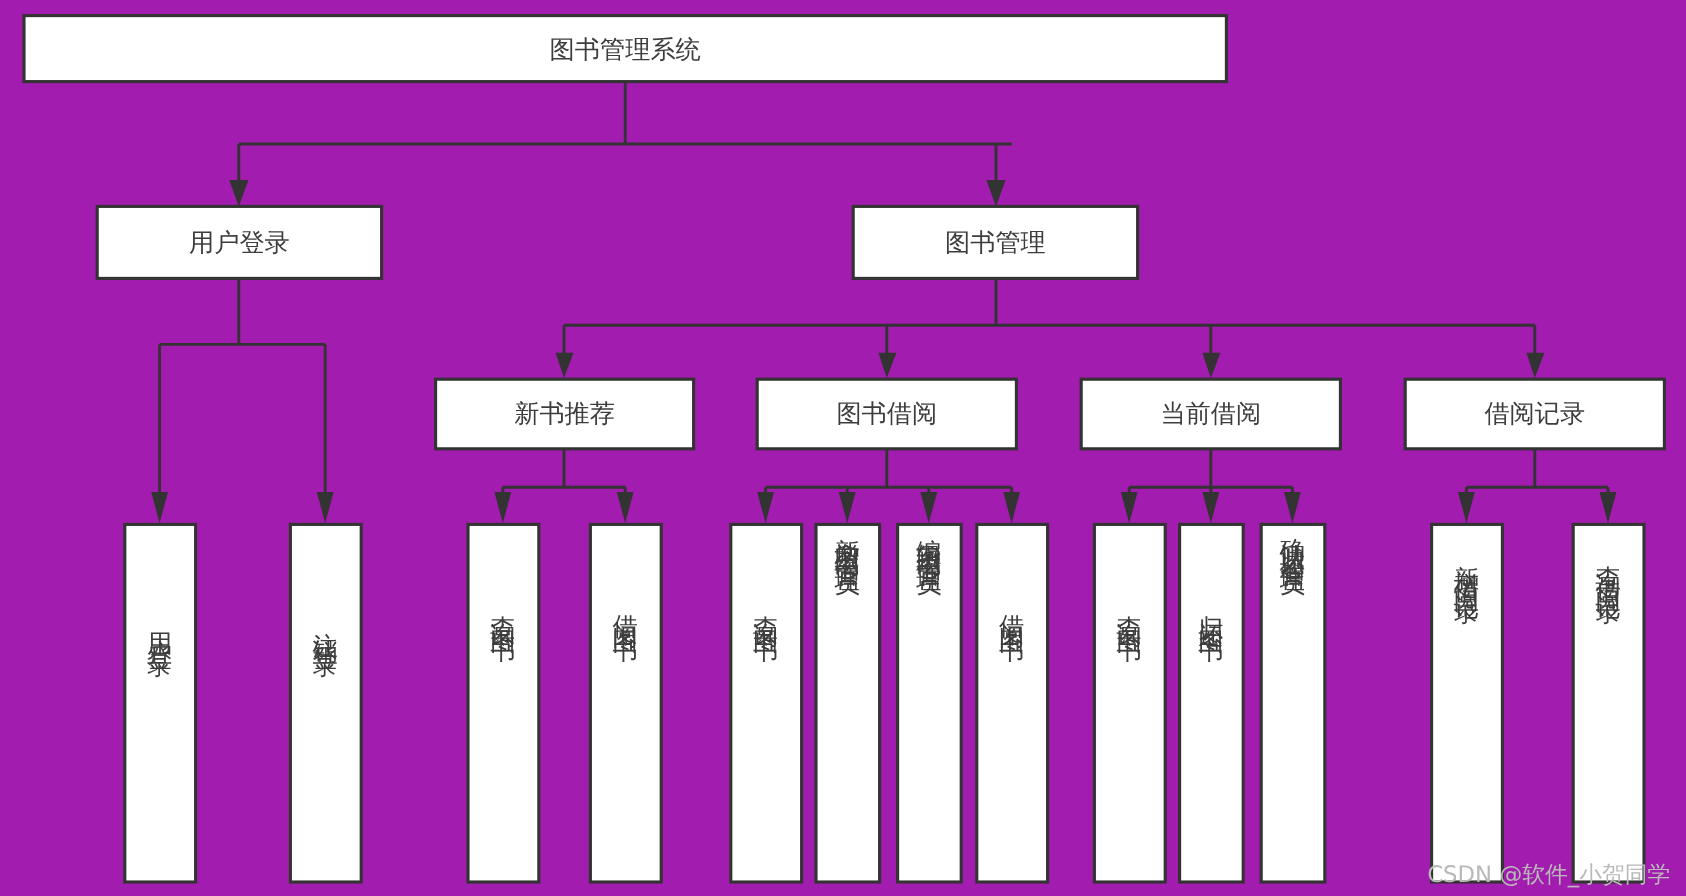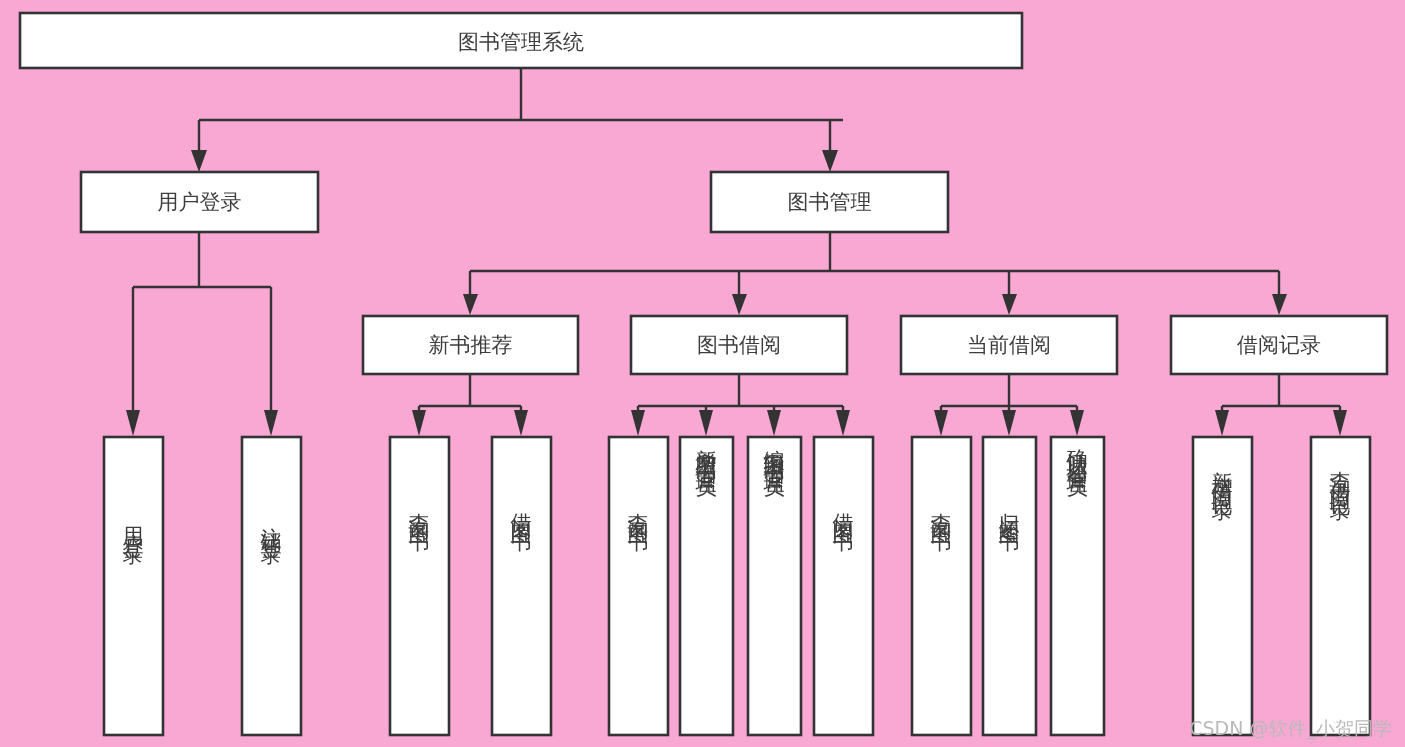--- a/index.html
+++ b/index.html
@@ -8,21 +8,21 @@
     padding: 0;
     background: #ffffff;
   }
   body {
     font-family: "DejaVu Sans", "Liberation Sans", sans-serif;
   }
   #diagram-root {
     position: relative;
     width: 1405px;
     height: 747px;
-    background: #f9a8d4;
+    background: #a21caf;
     overflow: hidden;
   }
   svg#flowchart {
     position: absolute;
     left: 0;
     top: 0;
     width: 1405px;
     height: 747px;
     display: block;
   }

